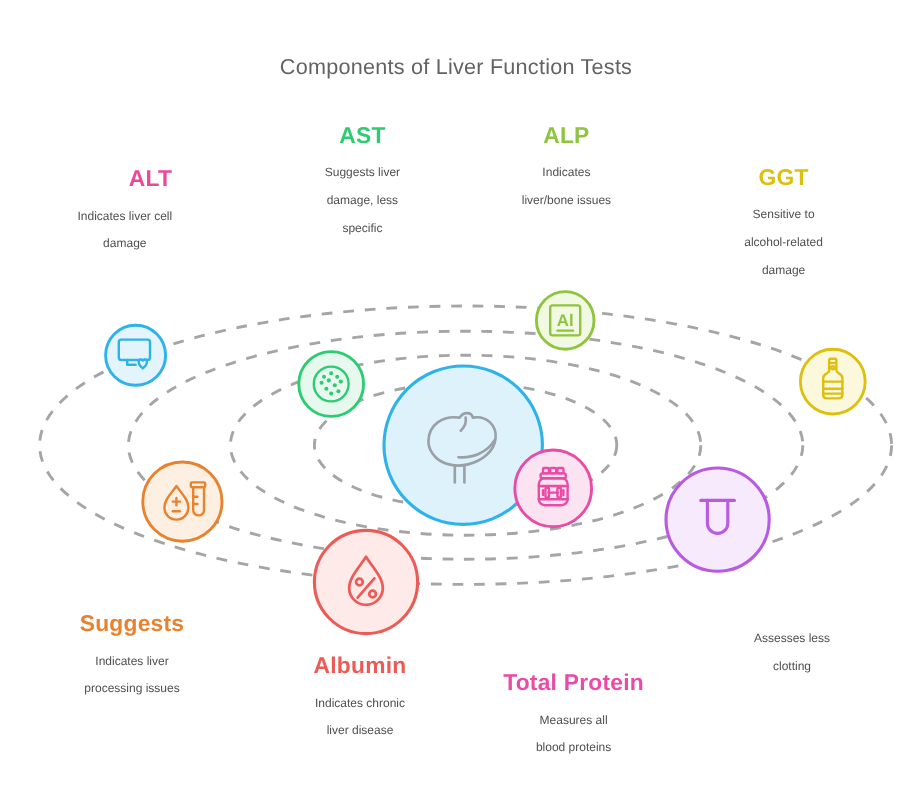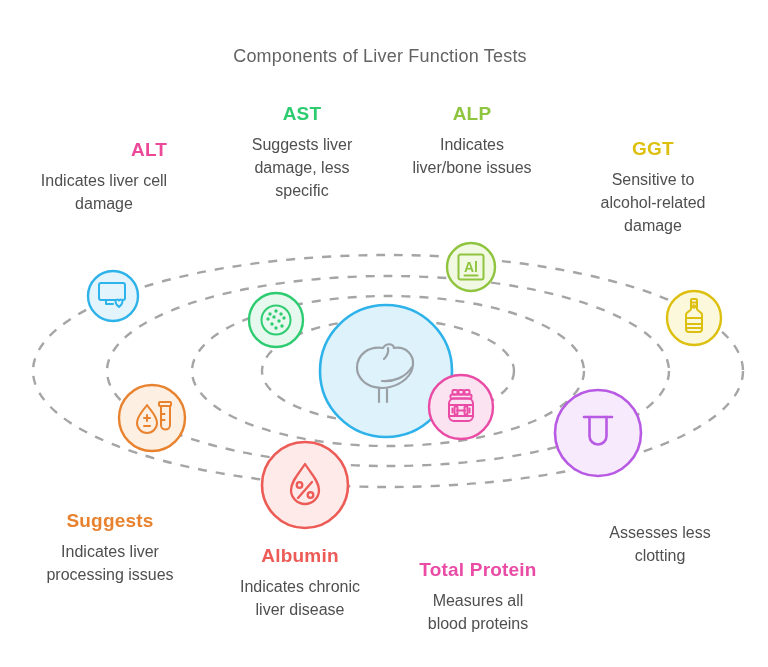--- a/index.html
+++ b/index.html
@@ -12,21 +12,21 @@
   svg{position:absolute;left:0;top:0;}
   .page-title{
     position:absolute;left:380px;top:46px;transform:translateX(-50%);
     font-size:18px;color:#636363;white-space:nowrap;letter-spacing:.2px;
   }
   .label{
     position:absolute;transform:translateX(-50%);
     text-align:center;white-space:nowrap;
   }
   .tname{font-size:19px;font-weight:bold;line-height:19px;letter-spacing:.2px;}
-  .tdesc{margin-top:10px;font-size:16px;line-height:23px;color:#4f4f4f;}
+  .tdesc{margin-top:10px;font-size:10px;line-height:23px;color:#4f4f4f;}
 </style>
 </head>
 <body>
 
 <div id="stage">
 
   <svg width="768" height="667" viewBox="0 0 768 667">
 
     <g stroke="#a5a5a5" stroke-width="2.4" fill="none" stroke-dasharray="9 9">
       <ellipse cx="388" cy="371" rx="126" ry="52"></ellipse>

